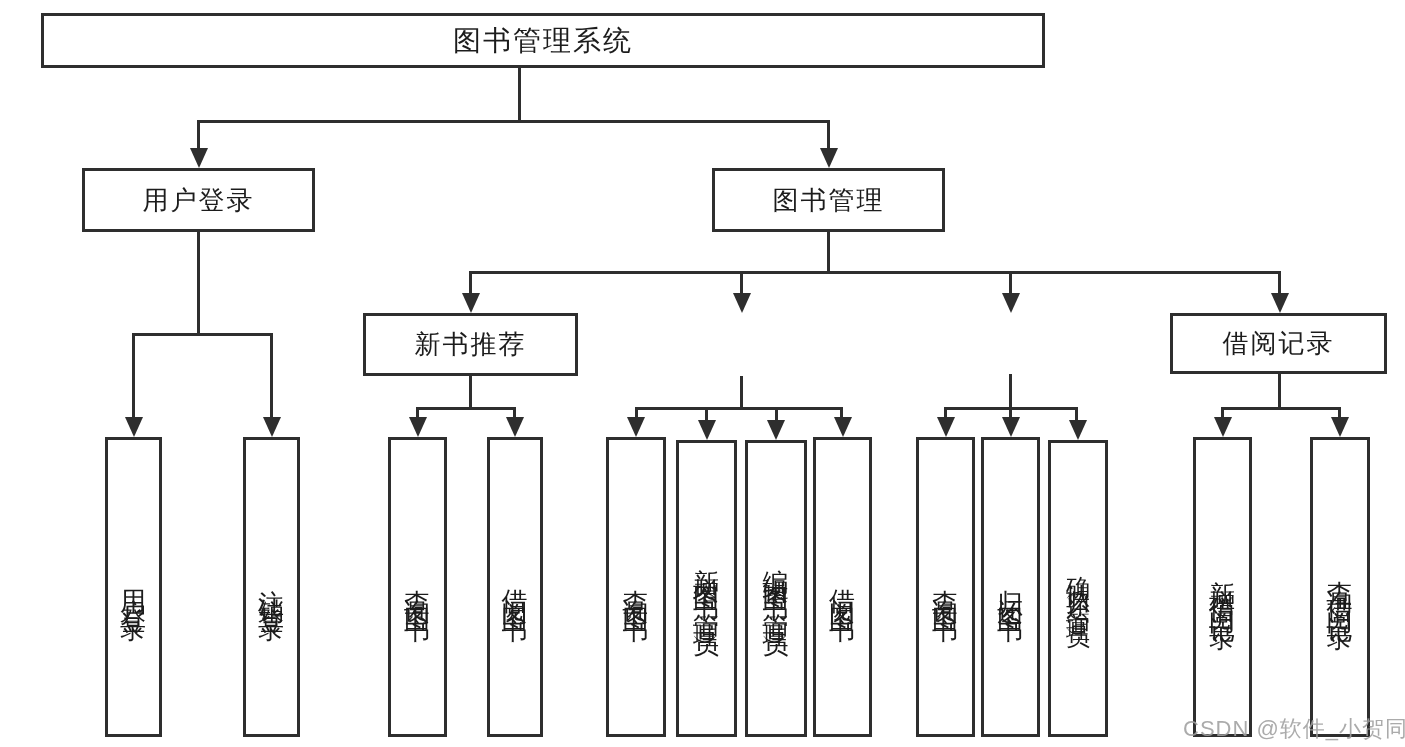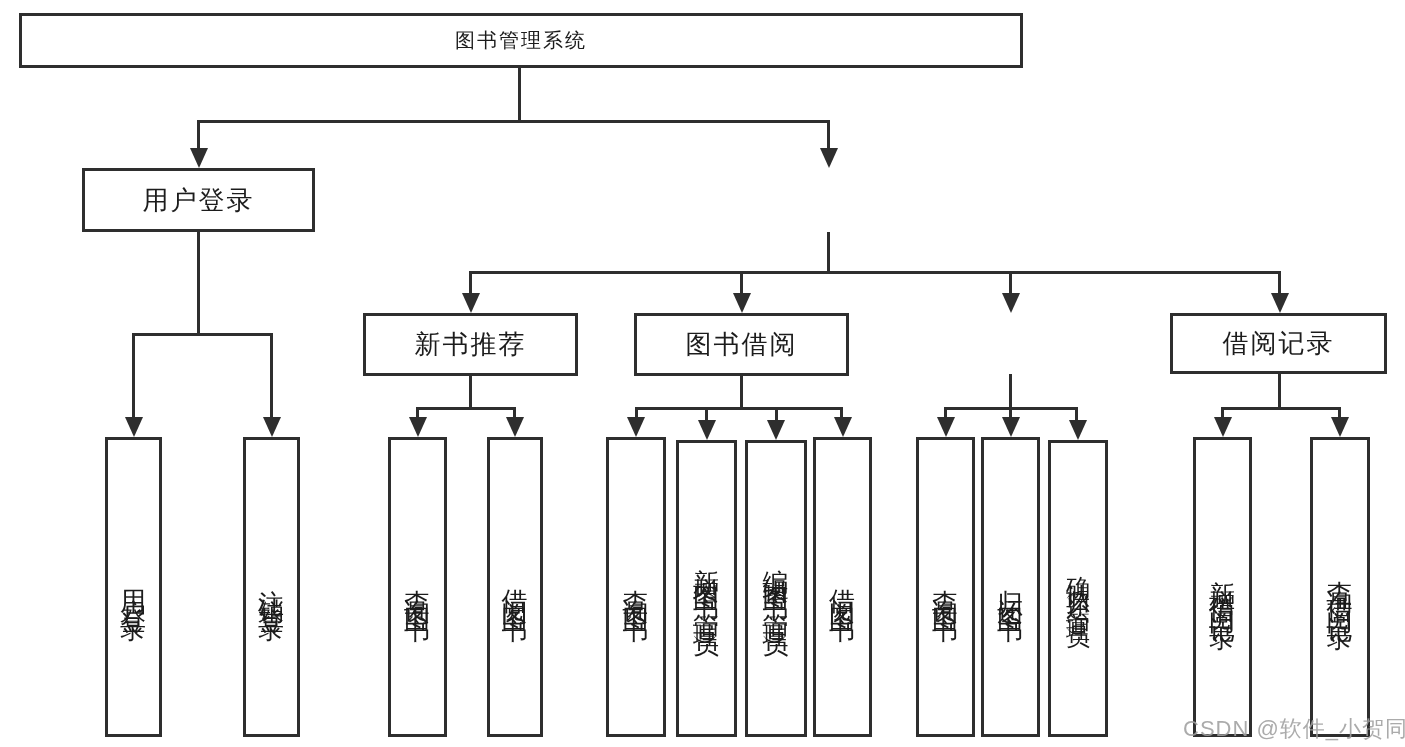--- a/index.html
+++ b/index.html
@@ -5,21 +5,21 @@
   html,body{margin:0;padding:0;background:#ffffff;}
   #stage{
     position:relative;width:1405px;height:747px;background:#ffffff;overflow:hidden;
     font-family:"Liberation Sans","DejaVu Sans",sans-serif;color:#1c1c1c;
   }
   .box{
     position:absolute;background:#ffffff;border:3px solid #2e2e2e;box-sizing:border-box;
     display:flex;align-items:center;justify-content:center;
     font-size:26px;letter-spacing:2px;white-space:nowrap;z-index:2;
   }
-  .box.root{font-size:20px;}
+  .box.root{font-size:28px;margin-left:22px;}
   .leaf{
     position:absolute;background:#ffffff;border:3px solid #2e2e2e;box-sizing:border-box;
     display:flex;align-items:center;justify-content:center;z-index:2;
   }
   .leaf span{
     writing-mode:vertical-lr;text-orientation:mixed;
     font-size:26px;letter-spacing:9px;line-height:1;white-space:nowrap;
   }
   .leaf.tight span{font-size:24px;letter-spacing:7px;}
   .vl{position:absolute;width:3px;background:#2e2e2e;z-index:1;}
@@ -40,28 +40,28 @@
 <div id="stage">
 
   <div class="box root" style="left:19px;top:13px;width:1004px;height:55px;">
     <span>图书管理系统</span>
   </div>
 
   <div class="box" style="left:82px;top:168px;width:233px;height:64px;">
     <span>用户登录</span>
   </div>
 
+  <div class="box" style="left:712px;top:168px;width:233px;height:64px;">
+    <span>图书管理</span>
+  </div>
 
   <div class="box" style="left:363px;top:313px;width:215px;height:63px;">
     <span>新书推荐</span>
   </div>
 
-  <div class="box" style="left:634px;top:313px;width:215px;height:63px;">
-    <span>图书借阅</span>
-  </div>
 
 
   <div class="box" style="left:1170px;top:313px;width:217px;height:61px;">
     <span>借阅记录</span>
   </div>
 
   <div class="leaf" style="left:105px;top:437px;width:57px;height:300px;">
     <span>用户登录</span>
   </div>
   <div class="leaf" style="left:243px;top:437px;width:57px;height:300px;">

